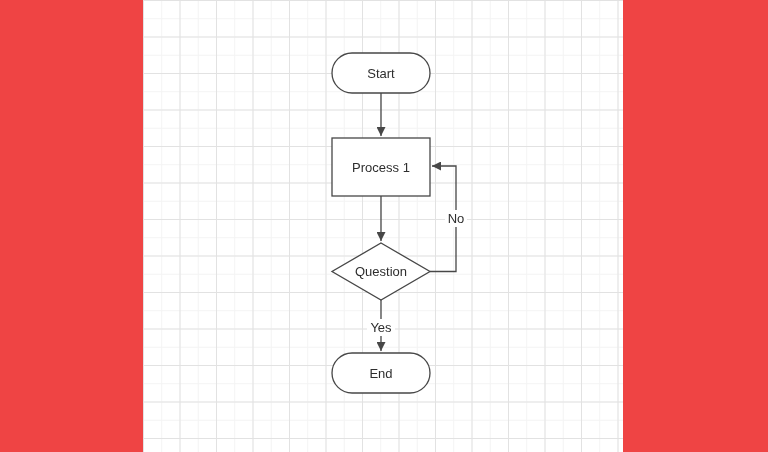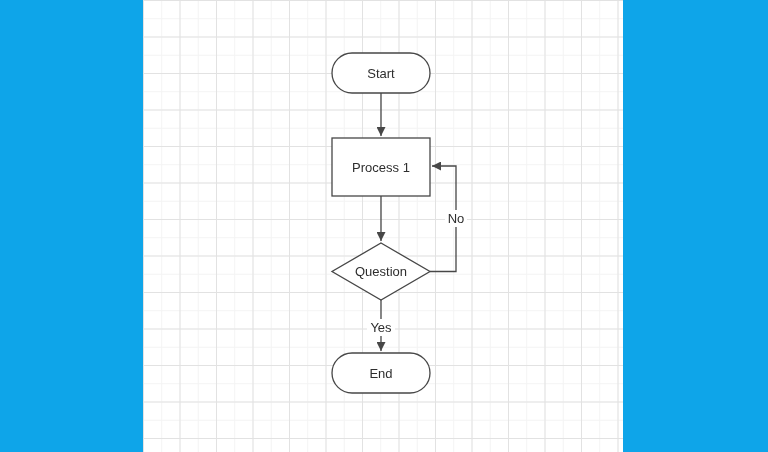--- a/index.html
+++ b/index.html
@@ -5,21 +5,21 @@
   html, body {
     margin: 0;
     padding: 0;
     background: #ffffff;
     font-family: "Liberation Sans", sans-serif;
   }
   .viewport {
     position: relative;
     width: 768px;
     height: 452px;
-    background: #0ea5e9;
+    background: #ef4444;
     overflow: hidden;
   }
   .diagram-canvas {
     position: absolute;
     left: 143px;
     top: 0;
     width: 480px;
     height: 452px;
     background-color: #ffffff;
     background-image:

